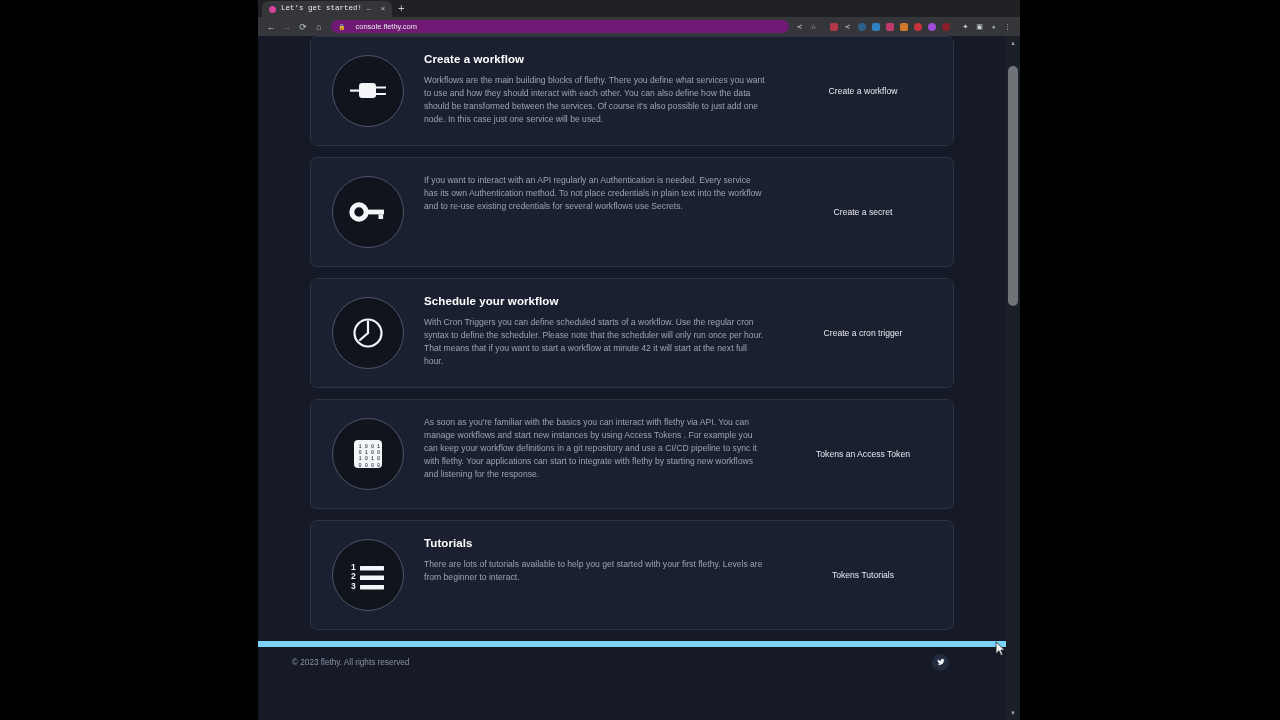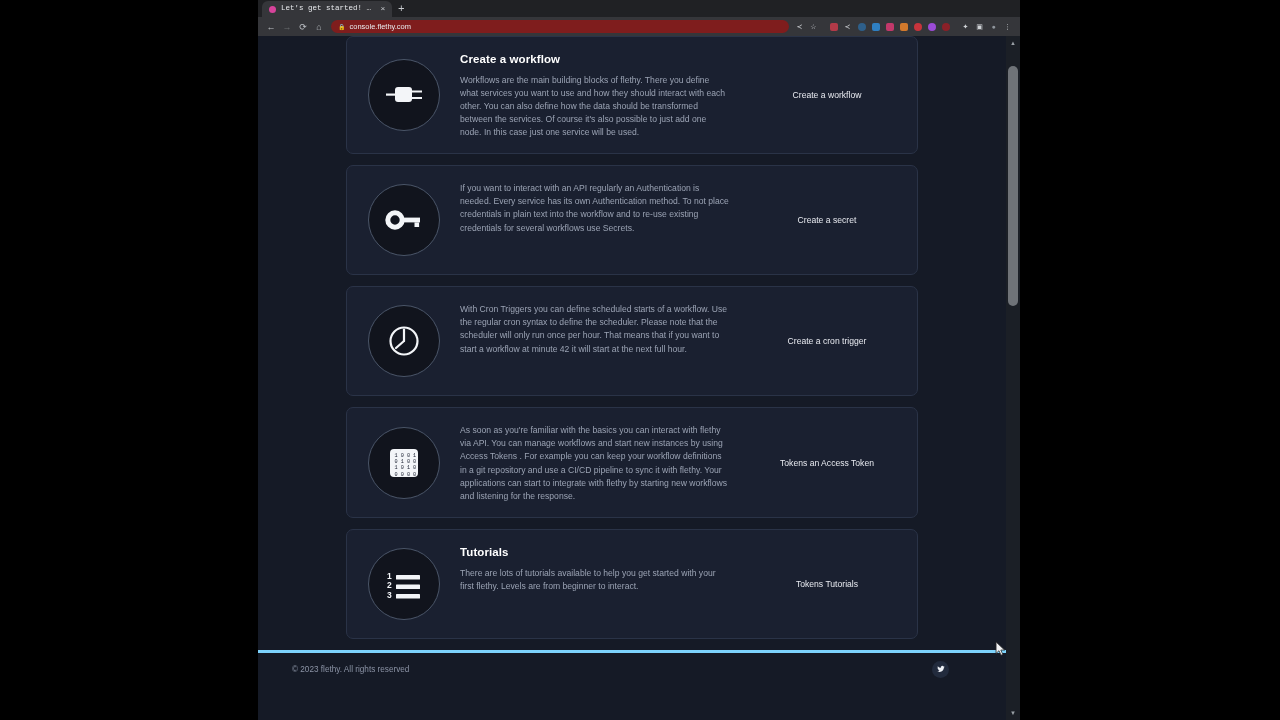--- a/index.html
+++ b/index.html
@@ -83,26 +83,26 @@
     width: 16px; height: 16px;
     display: flex; align-items: center; justify-content: center;
     color: #bdc1c6;
     font-size: 9px;
   }
   .nav-btn.disabled { color: #6a6d70; }
   .omnibox {
     flex: 1 1 auto;
     height: 13px;
     margin: 0 5px 0 4px;
-    background: #7f1d1d;
+    background: #701a75;
     border-radius: 8px;
     display: flex;
     align-items: center;
     padding: 0 7px;
-    gap: 4px;
+    gap: 10px;
     overflow: hidden;
   }
   .omnibox .lock { font-size: 6px; color: #9aa0a6; line-height: 1; }
   .omnibox .url { font-size: 7.5px; color: #e8eaed; white-space: nowrap; line-height: 1; }
 
   .ext-zone { display: flex; align-items: center; gap: 3px; padding-right: 2px; }
   .ext-icon {
     width: 11px; height: 11px;
     display: flex; align-items: center; justify-content: center;
     border-radius: 2px;
@@ -122,21 +122,21 @@
   }
   .page {
     position: absolute;
     left: 0; top: 0;
     width: 748px;
     height: 684px;
     background: #151a26;
   }
 
   .content {
-    padding: 0 88px;
+    padding: 0 52px;
   }
 
   
   .card {
     position: relative;
     background: #1a2030;
     border: 1px solid #2a3347;
     border-radius: 7px;
     margin-bottom: 11px;
     display: flex;
@@ -192,21 +192,21 @@
     color: #e8eaf0;
     text-align: center;
     cursor: pointer;
   }
 
   
   .ic { display: block; }
 
   
   .footer {
-    border-top: 3px solid #7dd3fc;
+    border-top: 6px solid #7dd3fc;
     height: 36px;
     display: flex;
     align-items: center;
     justify-content: space-between;
     padding: 0 57px 0 34px;
     margin-top: 7px;
   }
   .copyright { font-size: 8.2px; color: #8b93a5; }
   .social-btn {
     width: 17px; height: 17px;
@@ -353,20 +353,21 @@
               <div class="card-icon-wrap">
                 <div class="icon-circle">
                   <svg class="ic" width="46" height="46" viewBox="0 0 46 46">
                     <circle cx="23" cy="23" r="13.5" fill="none" stroke="#f3f5f8" stroke-width="2.2"></circle>
                     <line x1="23" y1="23" x2="23" y2="11.5" stroke="#f3f5f8" stroke-width="2.2" stroke-linecap="round"></line>
                     <line x1="23" y1="23" x2="15" y2="30" stroke="#f3f5f8" stroke-width="2.2" stroke-linecap="round"></line>
                   </svg>
                 </div>
               </div>
               <div class="card-body">
+                <div class="card-title">Schedule your workflow</div>
                 <div class="card-desc">With Cron Triggers you can define scheduled starts of a workflow. Use the regular cron syntax to define the scheduler. Please note that the scheduler will only run once per hour. That means that if you want to start a workflow at minute 42 it will start at the next full hour.</div>
               </div>
               <div class="card-action">
                 <a class="action-link">Create a cron trigger</a>
               </div>
             </div>
             <div class="card">
               <div class="card-icon-wrap">
                 <div class="icon-circle">
                   <svg class="ic" width="46" height="46" viewBox="0 0 46 46">

